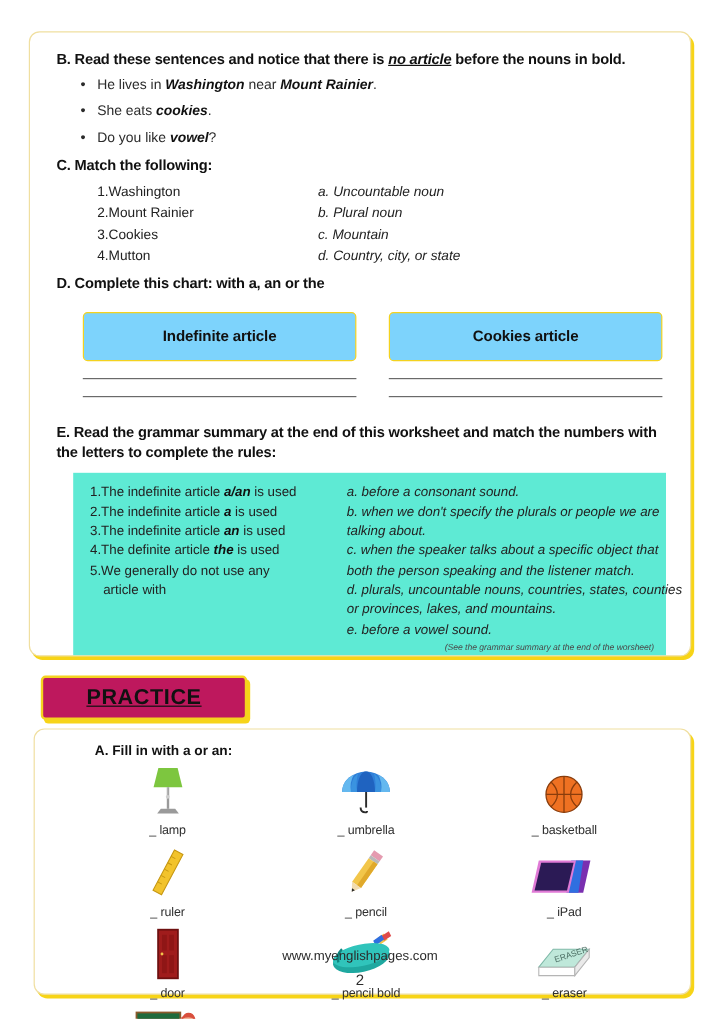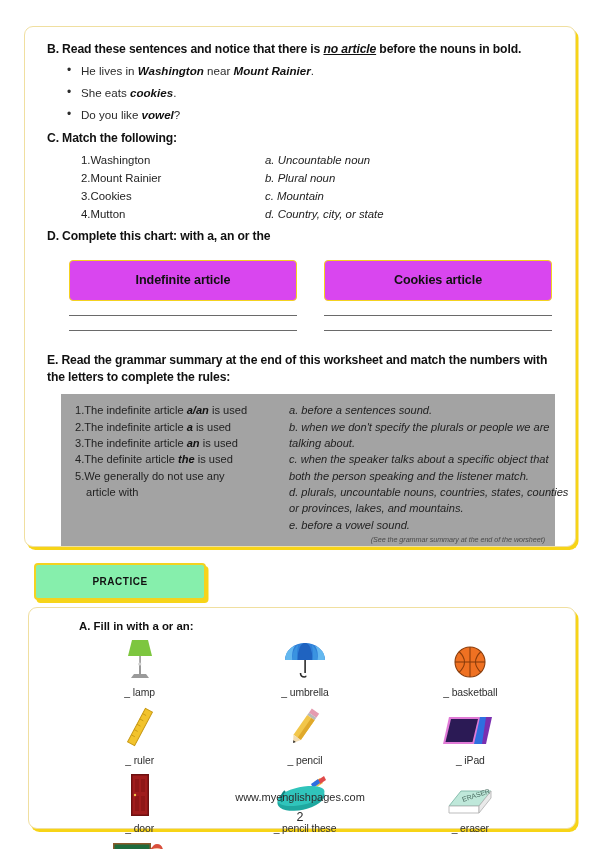--- a/index.html
+++ b/index.html
@@ -103,21 +103,21 @@
   
   .art-row {
     position: relative;
     margin-top: 14px;
     height: 78px;
   }
   .art-col { position: absolute; top: 0; width: 228px; }
   .art-col.left  { left: 22px; }
   .art-col.right { left: 277px; }
   .art-box {
-    background: #d946ef;
+    background: #7dd3fc;
     border: 1.6px solid #f4d21f;
     border-radius: 4px;
     height: 41px;
     display: flex;
     align-items: center;
     justify-content: center;
     font-size: 12.6px;
     font-weight: bold;
     color: #111;
     letter-spacing: -0.1px;
@@ -128,21 +128,21 @@
     margin-top: 14px;
   }
   .art-line.second { margin-top: 14px; }
 
   
   .e-heading { margin-top: 14px; }
   .rules-box {
     margin-top: 8px;
     margin-left: 14px;
     margin-right: 2px;
-    background: #a3a3a3;
+    background: #5eead4;
     padding: 8px 12px 6px 10px;
     position: relative;
     min-height: 152px;
   }
   .rules-inner { position: relative; height: 124px; }
   .rules-left {
     position: absolute; left: 4px; top: 0; width: 210px;
   }
   .rules-right {
     position: absolute; left: 218px; top: 0; width: 300px;
@@ -167,31 +167,32 @@
     font-style: italic;
     color: #4a4a4a;
     letter-spacing: -0.05px;
   }
 
   
   #practice-banner {
     position: absolute;
     left: 34px; top: 563px;
     width: 172px; height: 37px;
-    background: #86efac;
+    background: #be185d;
     border: 2px solid #f4d21f;
     border-radius: 4px;
     display: flex;
     align-items: center;
     justify-content: center;
-    font-size: 10px;
+    font-size: 18px;
     font-weight: bold;
     letter-spacing: 0.5px;
     color: #111;
     box-shadow: 2.5px 3px 0 0 #f7d417;
+    text-decoration: underline;
   }
 
   
   .p-heading {
     font-size: 11.4px;
     font-weight: bold;
     color: #111;
     margin: 2px 0 0 30px;
   }
   .grid {
@@ -283,21 +284,21 @@
     <div class="rules-inner">
       <div class="rules-left">
         <div><span>1.</span><span>The indefinite article </span><span class="rb">a/an</span><span> is used</span></div>
         <div><span>2.</span><span>The indefinite article </span><span class="rb">a</span><span> is used</span></div>
         <div><span>3.</span><span>The indefinite article </span><span class="rb">an</span><span> is used</span></div>
         <div><span>4.</span><span>The definite article </span><span class="rb">the</span><span> is used</span></div>
         <div><span>5.</span><span>We generally  do not use any</span></div>
         <div class="cont">article with</div>
       </div>
       <div class="rules-right">
-        <div>a. before a sentences sound.</div>
+        <div>a. before a consonant sound.</div>
         <div>b. when we don't specify the plurals or people we are</div>
         <div>talking about.</div>
         <div>c. when the speaker talks about a specific object that</div>
         <div>both the person speaking and the listener match.</div>
         <div>d. plurals, uncountable nouns, countries, states, counties</div>
         <div>or provinces, lakes, and mountains.</div>
         <div>e. before a vowel sound.</div>
       </div>
     </div>
     <div class="note">(See the grammar summary at the end of the worsheet)</div>
@@ -413,21 +414,21 @@
       <div class="art">
         <svg width="62" height="46" viewBox="0 0 62 46">
           <path d="M40 10 L46 6 L49 11 L43 15 Z" fill="#f2c64a"></path>
           <path d="M44 8 L50 4 L52 8 L46 12 Z" fill="#e04a4a"></path>
           <path d="M37 12 L44 7 L46 11 L39 16 Z" fill="#2f6fe0"></path>
           <ellipse cx="27" cy="27" rx="24" ry="11" transform="rotate(-12 27 27)" fill="#1fa8a0"></ellipse>
           <ellipse cx="27" cy="24" rx="24" ry="9" transform="rotate(-12 27 24)" fill="#30c4bb"></ellipse>
           <path d="M8 30 Q6 24 11 19" stroke="#0e8680" stroke-width="2" fill="none"></path>
         </svg>
       </div>
-      <div class="caption">_ pencil these</div>
+      <div class="caption">_ pencil bold</div>
     </div>
 
     <div class="cell">
       <div class="art">
         <svg width="58" height="46" viewBox="0 0 58 46">
           <path d="M8 34 L20 19 L50 19 L38 34 Z" fill="#bfe8da" stroke="#7fb9a8" stroke-width="0.9"></path>
           <path d="M8 34 L38 34 L38 41 L8 41 Z" fill="#ffffff" stroke="#b5b5b5" stroke-width="0.9"></path>
           <path d="M38 34 L50 19 L50 26 L38 41 Z" fill="#eaeaea" stroke="#b5b5b5" stroke-width="0.9"></path>
           <text x="22" y="30" font-family="'Liberation Sans',sans-serif" font-size="7" fill="#4b6d62" transform="rotate(-18 22 30)">ERASER</text>
         </svg>

